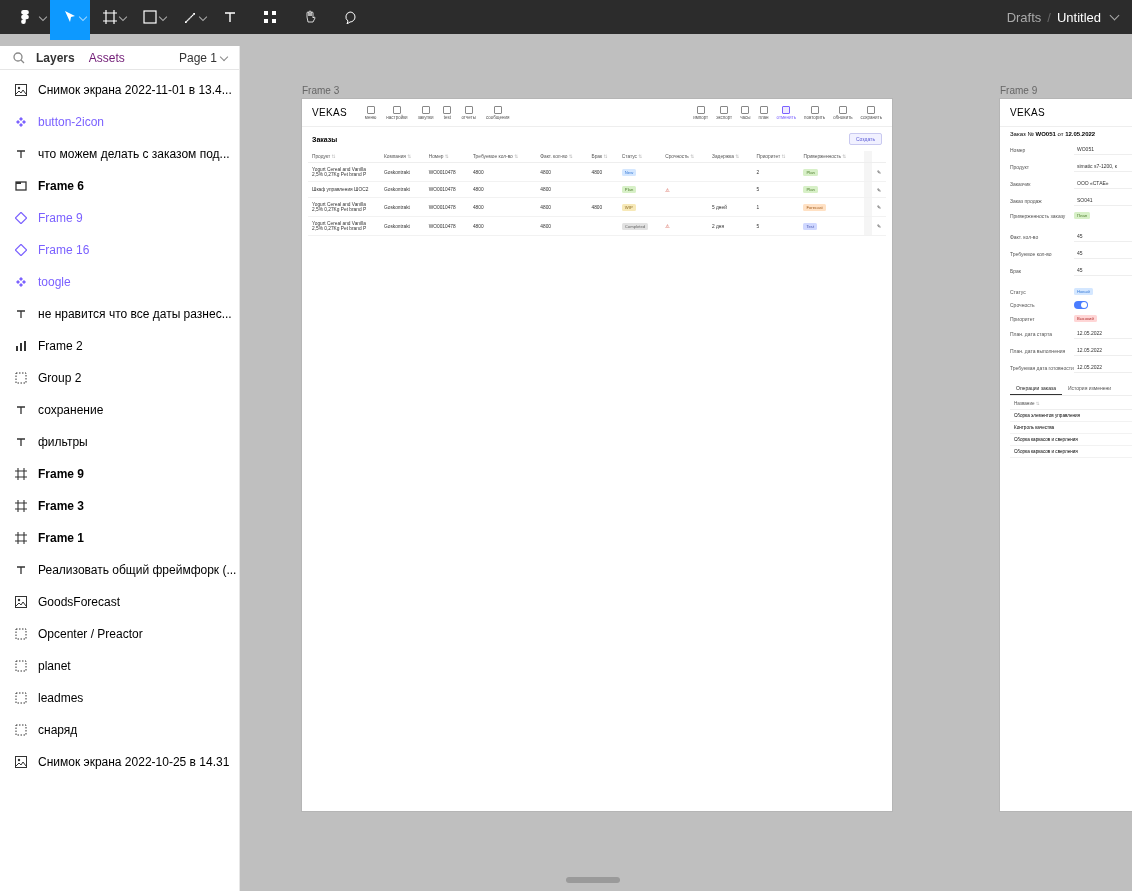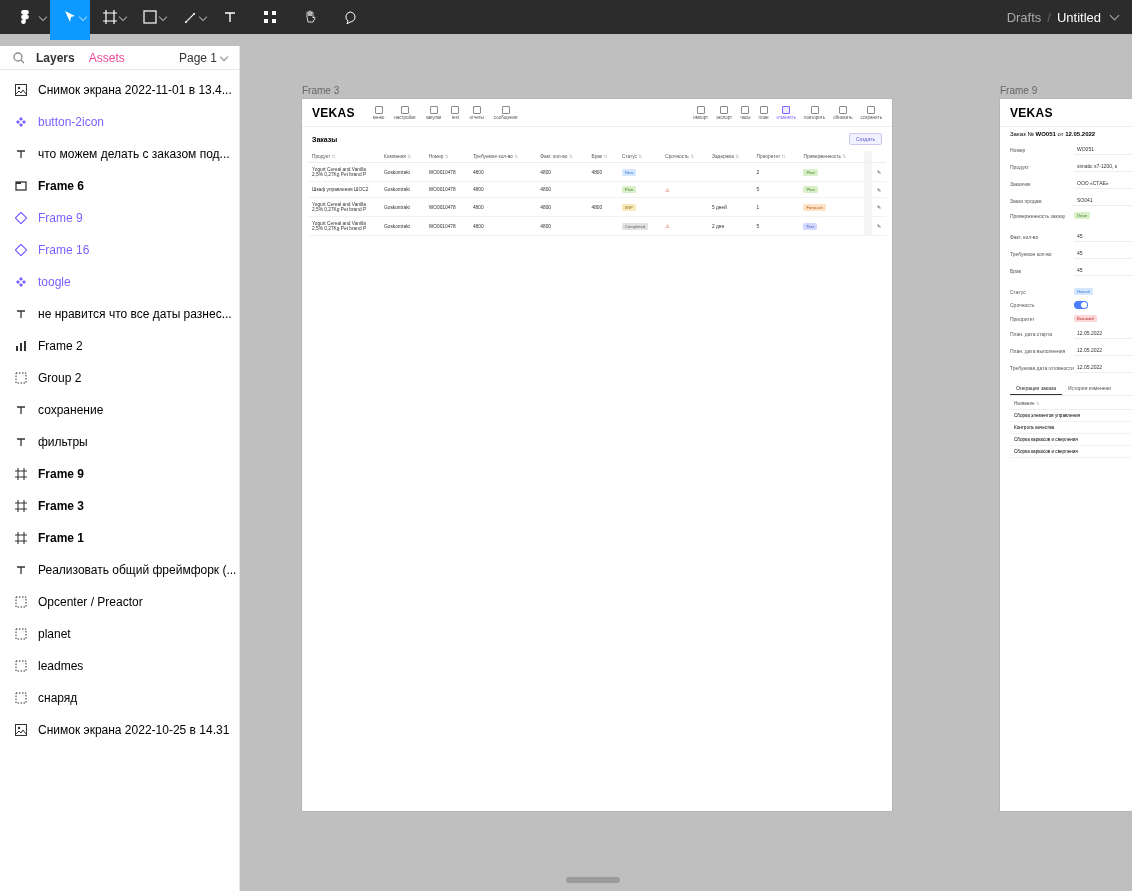--- a/index.html
+++ b/index.html
@@ -18,42 +18,42 @@
 .tb-slash { color: #666; }
 .tb-title { color: #fff; font-weight: 500; }
 .tb-caret2 { width: 7px; height: 7px; border-right: 1.5px solid #aaa; border-bottom: 1.5px solid #aaa; transform: rotate(45deg); margin-left: 4px; margin-top: -3px; }
 
 
 .sidebar { position: absolute; left: 0; top: 46px; bottom: 0; width: 240px; background: #fff; border-right: 1px solid #e6e6e6; display: flex; flex-direction: column; }
 .side-tabs { height: 24px; display: flex; align-items: center; padding: 0 12px; border-bottom: 1px solid #e6e6e6; font-size: 12px; }
 .side-search-ico { width: 14px; height: 14px; margin-right: 10px; }
 .side-tab { margin-right: 14px; cursor: pointer; color: #333; }
 .side-tab.active { font-weight: 600; }
-.side-tab.inactive { color: #ec4899; }
+.side-tab.inactive { color: #701a75; }
 .side-page { margin-left: auto; color: #333; display: flex; align-items: center; gap: 4px; }
 .side-page .caret3 { width: 6px; height: 6px; border-right: 1px solid #888; border-bottom: 1px solid #888; transform: rotate(45deg); margin-top: -2px; }
 
 .layer-list { flex: 1; overflow-y: auto; padding: 4px 0; }
 .layer { height: 32px; display: flex; align-items: center; padding-left: 14px; font-size: 12px; cursor: pointer; gap: 10px; white-space: nowrap; overflow: hidden; text-overflow: ellipsis; }
 .layer span.txt { overflow: hidden; text-overflow: ellipsis; }
 .layer.purple { color: #7b61ff; }
 .layer .lico { width: 14px; height: 14px; flex-shrink: 0; display: flex; align-items: center; justify-content: center; }
 .layer .lico svg { width: 12px; height: 12px; }
 
 .scroll-thumb { position: absolute; bottom: 8px; left: 326px; width: 54px; height: 6px; background: #9a9a9a; border-radius: 3px; }
 
 
 .canvas { position: absolute; left: 240px; right: 0; top: 46px; bottom: 0; background: #bfbfbf; overflow: hidden; }
 .frame { position: absolute; background: #fff; box-shadow: 0 0 0 1px rgba(0,0,0,0.05); }
 .frame-label { position: absolute; top: -14px; left: 0; font-size: 10px; color: #666; }
 
 
 .f3 { left: 62px; top: 53px; width: 590px; height: 712px; }
 .mock-header { height: 28px; display: flex; align-items: center; padding: 0 10px; border-bottom: 1px solid #eee; }
-.mock-logo { font-size: 12px; font-weight: 700; letter-spacing: 0.3px; }
+.mock-logo { font-size: 10px; font-weight: 400; letter-spacing: 0.3px; }
 .mock-nav { display: flex; gap: 10px; margin-left: 18px; }
 .mock-nav-item { display: flex; flex-direction: column; align-items: center; font-size: 4.5px; color: #555; gap: 1px; }
 .mock-nav-item .mi { width: 8px; height: 8px; border: 0.7px solid #888; border-radius: 1px; }
 .mock-nav2 { margin-left: auto; display: flex; gap: 8px; }
 .mock-nav2 .mock-nav-item { color: #555; }
 .mock-nav2 .mock-nav-item.hl { color: #7b61ff; }
 .mock-nav2 .mock-nav-item.hl .mi { border-color: #7b61ff; background: #efeaff; }
 
 .mock-title-row { display: flex; align-items: center; padding: 6px 10px; }
 .mock-title { font-size: 7px; font-weight: 600; }
@@ -301,20 +301,30 @@
         <span class="lico">
           <svg viewBox="0 0 12 12">
             <path d="M2 3h8M6 3v7" stroke="#333" stroke-width="1.3"></path>
           </svg>
         </span>
         <span class="txt" style="">Реализовать общий фреймфорк (...</span>
       </div>
       <div class="layer">
         <span class="lico">
           <svg viewBox="0 0 12 12">
+            <rect x="0.5" y="0.5" width="11" height="11" stroke="#333" fill="none"></rect>
+            <circle cx="4" cy="4" r="1.2" fill="#333"></circle>
+            <path d="M1 10l3-3 2 2 2-3 3 4" stroke="#333" fill="none"></path>
+          </svg>
+        </span>
+        <span class="txt" style="">GoodsForecast</span>
+      </div>
+      <div class="layer">
+        <span class="lico">
+          <svg viewBox="0 0 12 12">
             <rect x="1" y="1" width="10" height="10" stroke="#333" fill="none" stroke-dasharray="1.5 1.5"></rect>
           </svg>
         </span>
         <span class="txt" style="">Opcenter / Preactor</span>
       </div>
       <div class="layer">
         <span class="lico">
           <svg viewBox="0 0 12 12">
             <rect x="1" y="1" width="10" height="10" stroke="#333" fill="none" stroke-dasharray="1.5 1.5"></rect>
           </svg>

